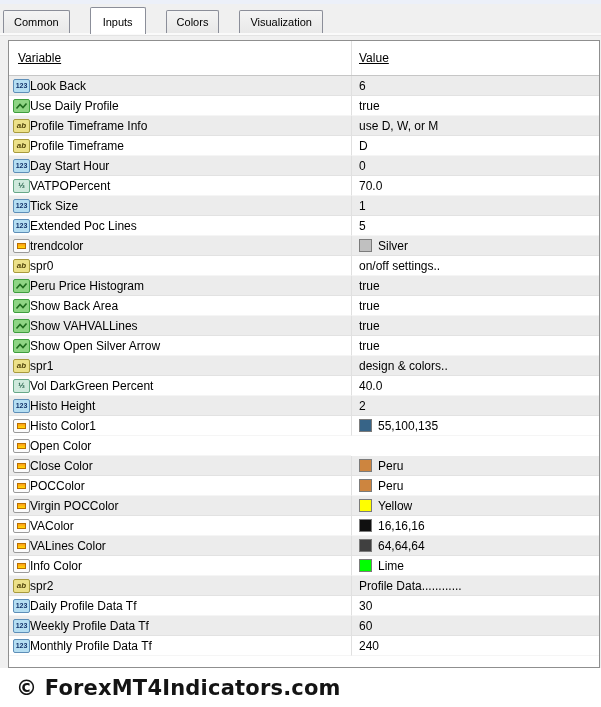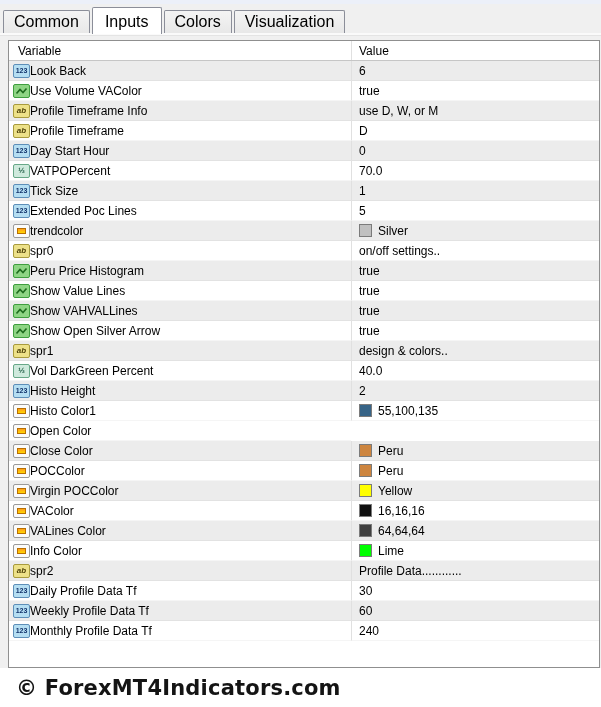--- a/index.html
+++ b/index.html
@@ -7,38 +7,38 @@
     width:601px;height:707px;position:relative;overflow:hidden;
     background:#ffffff;
     font-family:"Liberation Sans", sans-serif;
     -webkit-font-smoothing:antialiased;
   }
   .top-strip{position:absolute;top:0;left:0;right:0;height:4px;background:#ecf0f9;}
   .dialog-bg{position:absolute;top:4px;left:0;right:0;height:664px;background:#f0f0f0;}
   
   .tabbar{position:absolute;top:4px;left:3px;height:29px;display:flex;align-items:flex-end;z-index:3;}
   .tab{
-    font-size:16px;color:#000;line-height:14px;
-    padding:4px 10px 4px 10px;margin-right:2px;
+    font-size:11px;color:#000;line-height:14px;
+    padding:4px 10px 4px 10px;margin-right:20px;
     background:linear-gradient(#f4f4f4,#e8e8e8);
     border:1px solid #8b8e99;border-bottom:none;
     border-radius:2px 2px 0 0;cursor:default;white-space:nowrap;
   }
   .tab.selected{
     background:#ffffff;padding:7px 12px 5px 12px;margin-bottom:-1px;
     position:relative;z-index:4;
   }
   .tab-underline{position:absolute;top:33px;left:0;right:0;height:2px;background:#fafafa;border-bottom:1px solid #e4e4e4;z-index:1;}
   
   .grid{
     position:absolute;left:8px;top:40px;width:592px;height:628px;
     background:#ffffff;border:1px solid #8f8f8f;box-sizing:border-box;
     font-size:12px;color:#000;overflow:hidden;z-index:2;
   }
-  .grid-header{display:flex;height:20px;box-sizing:border-box;border-bottom:1px solid #c6c6c6;background:#fff;}
+  .grid-header{display:flex;height:35px;box-sizing:border-box;border-bottom:1px solid #c6c6c6;background:#fff;text-decoration:underline;}
   .hcol1{width:342px;display:flex;align-items:center;padding-left:9px;box-sizing:border-box;}
   .hcol2{flex:1;display:flex;align-items:center;padding-left:7px;border-left:1px solid #e0e0e0;box-sizing:border-box;}
   .row{display:flex;height:20px;box-sizing:border-box;align-items:stretch;text-align:center;}
   .row.alt{background:#ececec;}
   .cell-var{width:342px;display:flex;align-items:center;padding-left:4px;box-sizing:border-box;border-bottom:1px solid rgba(0,0,0,0.04);}
   .cell-val{flex:1;display:flex;align-items:center;padding-left:7px;border-left:1px solid #e0e0e0;box-sizing:border-box;border-bottom:1px solid rgba(0,0,0,0.04);}
   
   .ticon{
     width:17px;height:14px;margin-right:0;flex:none;
     display:flex;align-items:center;justify-content:center;
@@ -90,21 +90,21 @@
           <span>6</span>
         </div>
       </div>
       <div class="row">
         <div class="cell-var">
           <span class="ticon bool">
             <svg width="13" height="10" viewBox="0 0 13 10">
               <polyline points="1.5,7.5 5,3.5 8,6.5 11.5,2.5" fill="none" stroke="#1e6b1e" stroke-width="1.6"></polyline>
             </svg>
           </span>
-          <span>Use Volume VAColor</span>
+          <span>Use Daily Profile</span>
         </div>
         <div class="cell-val">
           <span>true</span>
         </div>
       </div>
       <div class="row alt">
         <div class="cell-var">
           <span class="ticon string">ab</span>
           <span>Profile Timeframe Info</span>
         </div>
@@ -191,21 +191,21 @@
           <span>true</span>
         </div>
       </div>
       <div class="row">
         <div class="cell-var">
           <span class="ticon bool">
             <svg width="13" height="10" viewBox="0 0 13 10">
               <polyline points="1.5,7.5 5,3.5 8,6.5 11.5,2.5" fill="none" stroke="#1e6b1e" stroke-width="1.6"></polyline>
             </svg>
           </span>
-          <span>Show Value Lines</span>
+          <span>Show Back Area</span>
         </div>
         <div class="cell-val">
           <span>true</span>
         </div>
       </div>
       <div class="row alt">
         <div class="cell-var">
           <span class="ticon bool">
             <svg width="13" height="10" viewBox="0 0 13 10">
               <polyline points="1.5,7.5 5,3.5 8,6.5 11.5,2.5" fill="none" stroke="#1e6b1e" stroke-width="1.6"></polyline>

